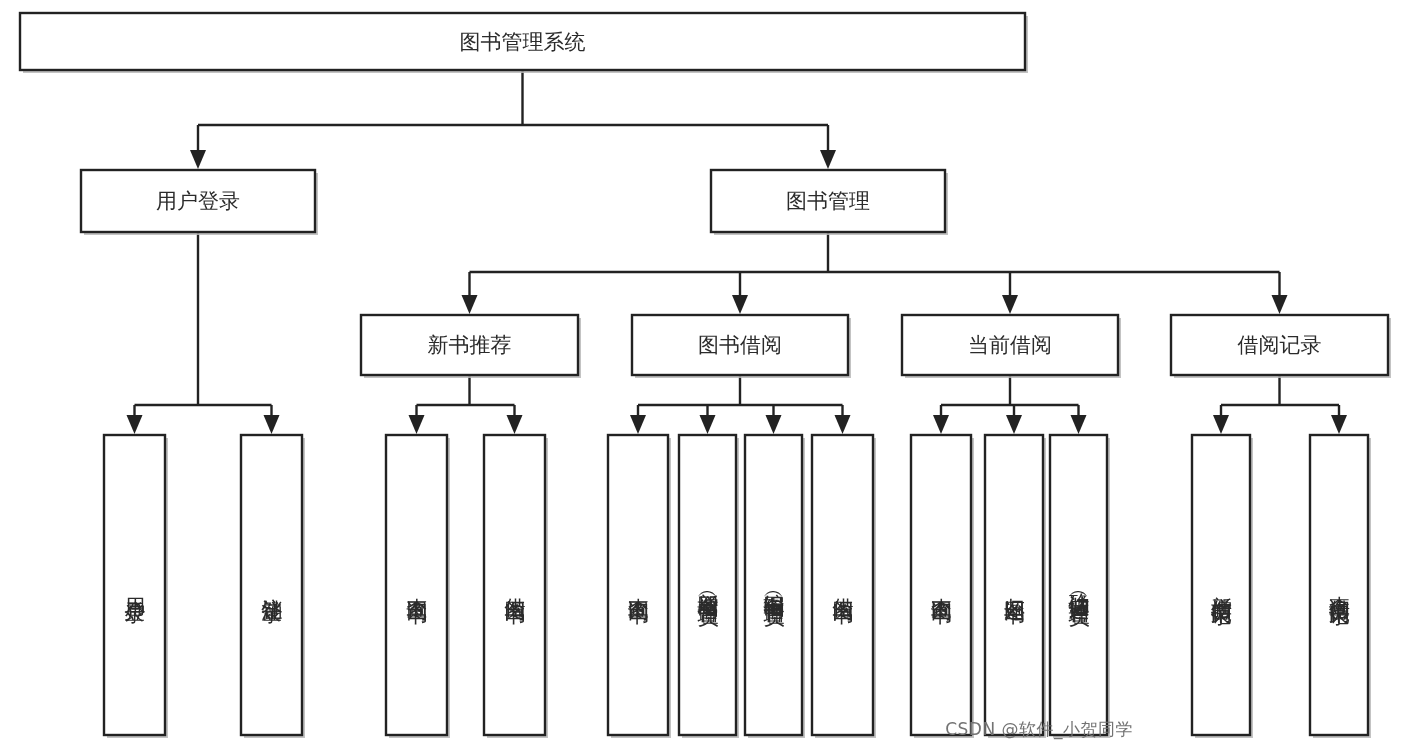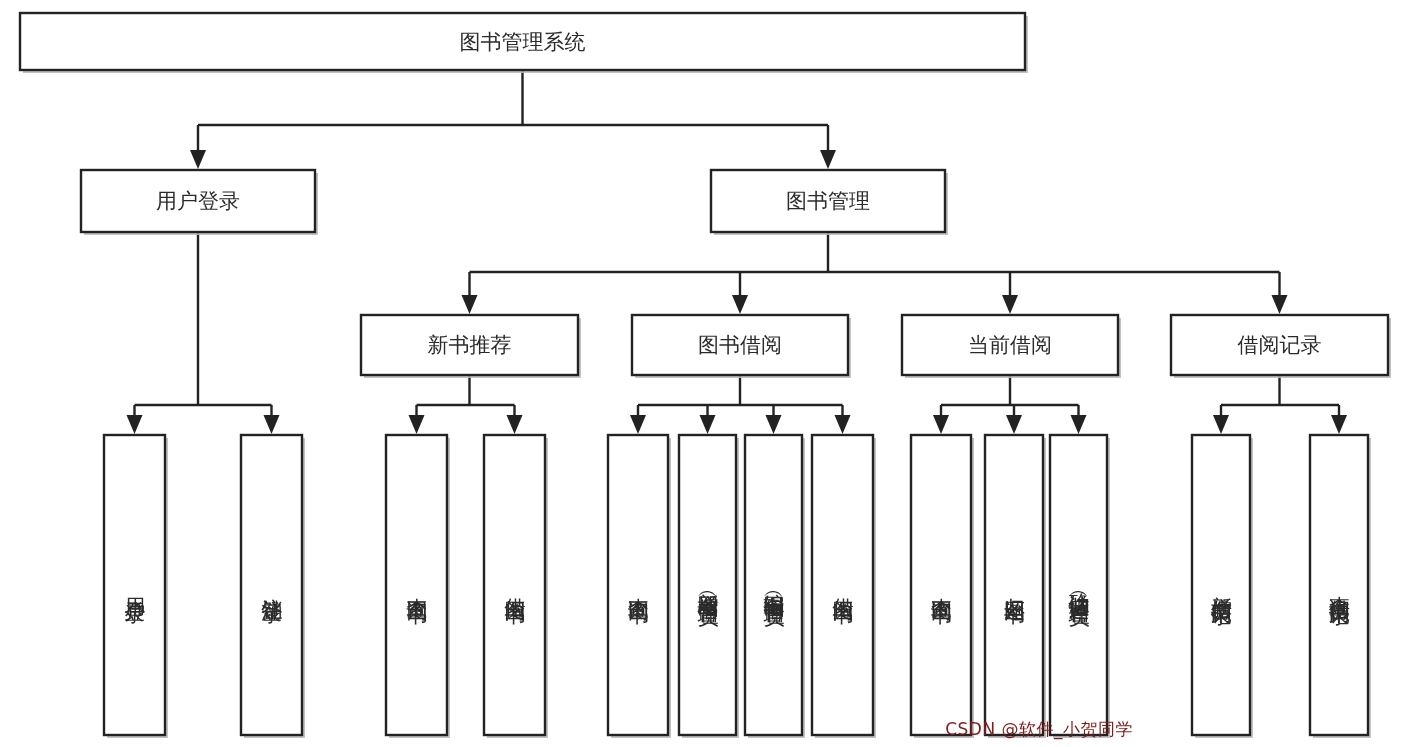--- a/index.html
+++ b/index.html
@@ -68,21 +68,21 @@
     line-height: 1;
     white-space: nowrap;
     pointer-events: none;
   }
   .watermark {
     position: absolute;
     right: 8px;
     bottom: 6px;
     font-family: "DejaVu Sans", "Liberation Sans", sans-serif;
     font-size: 17px;
-    color: #7f1d1d;
+    color: #737373;
     white-space: nowrap;
     letter-spacing: 0.5px;
   }
 </style>
 </head>
 <body>
 
 <div id="diagram-root">
   <svg class="diagram-canvas" id="diagram-canvas" viewBox="0 0 1405 747" xmlns="http://www.w3.org/2000/svg">
     <g id="connector-layer">

